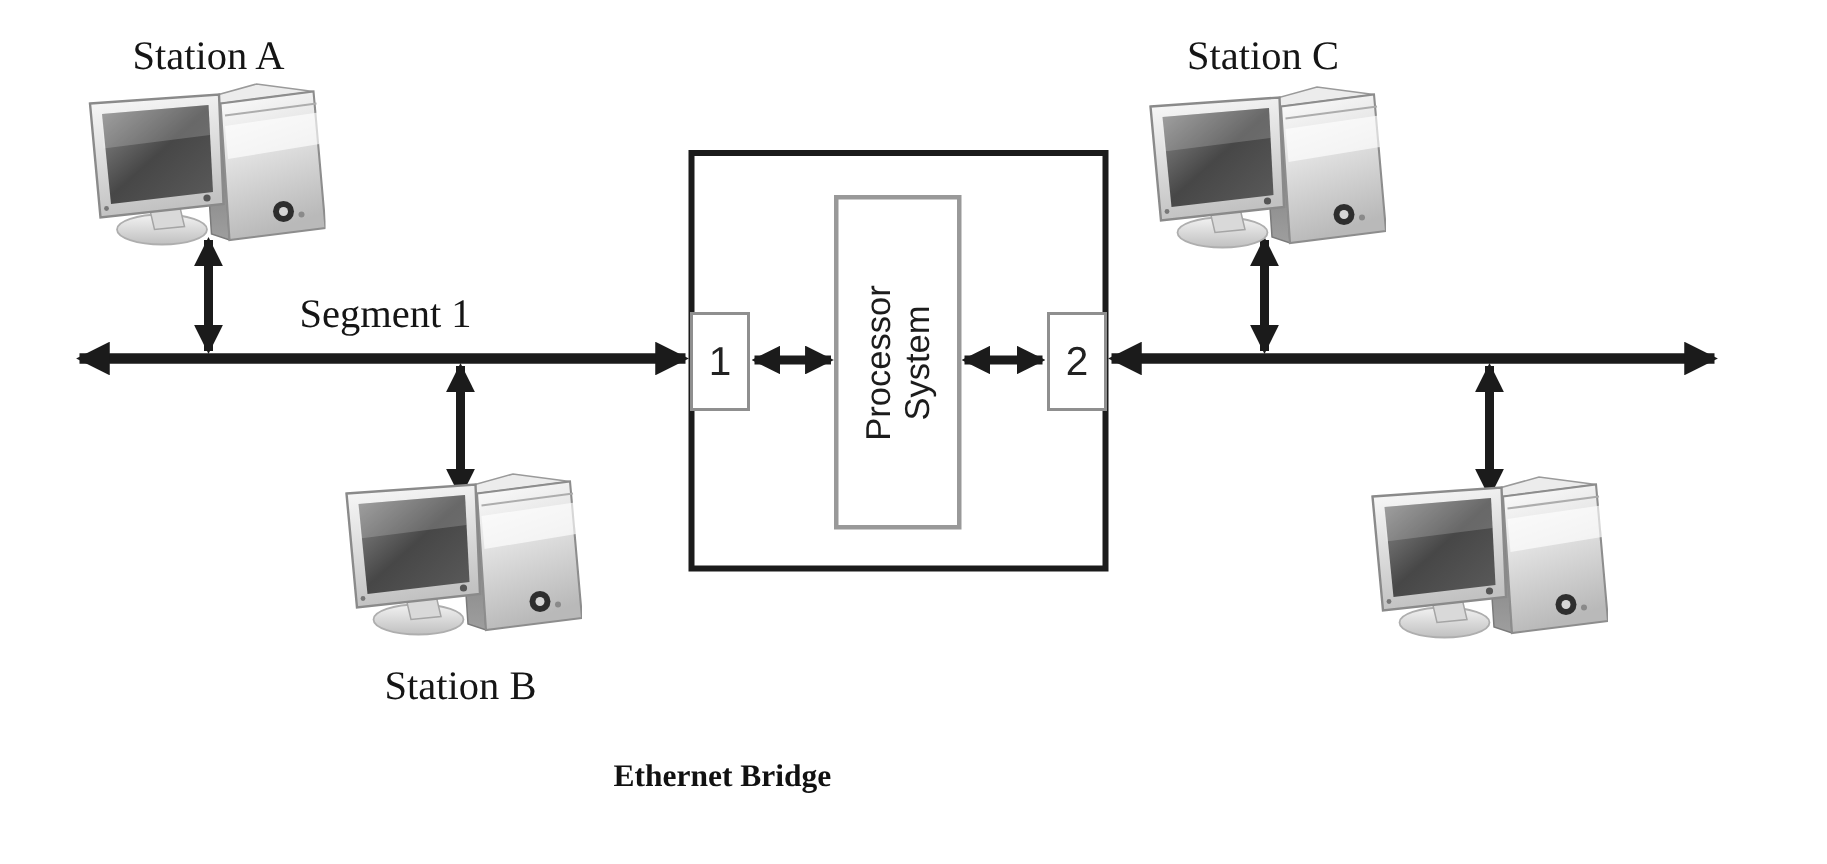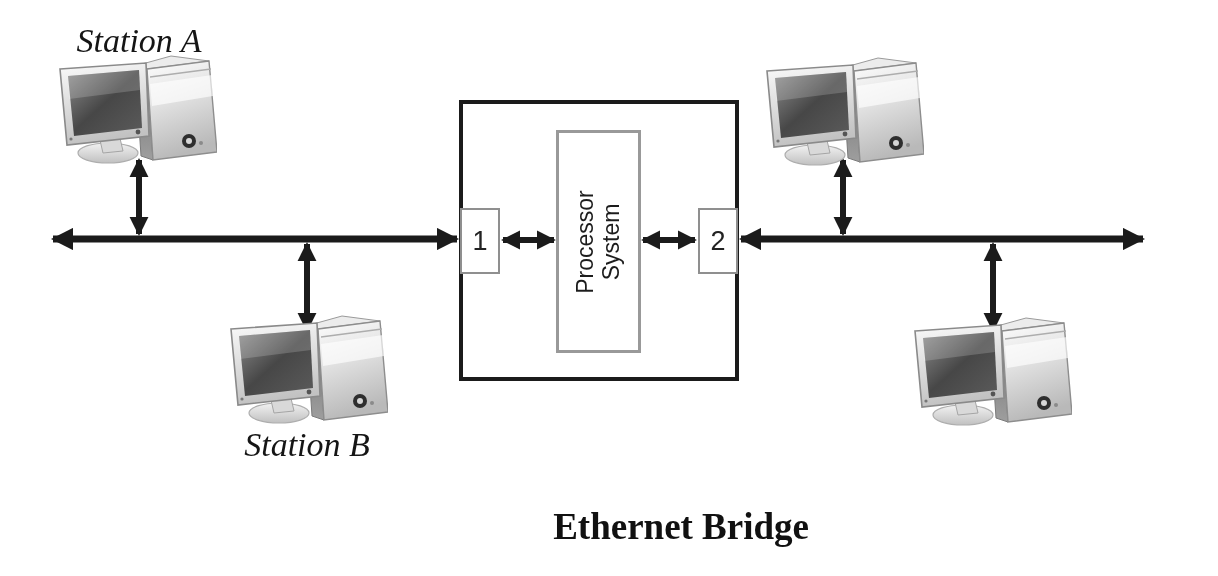--- a/index.html
+++ b/index.html
@@ -28,26 +28,26 @@
   }
   .processor-text{
     position:absolute;left:50%;top:50%;
     transform:translate(-50%,-50%) rotate(-90deg);
     font-family:"Liberation Sans", sans-serif;font-size:23px;line-height:1.12;
     color:#1c1c1c;text-align:center;white-space:nowrap;
   }
   .processor-text span{display:block;}
   
   .label{
-    width:200px;text-align:center;font-size:34px;z-index:5;color:#151515;font-style:italic;
+    width:200px;text-align:center;font-size:27px;z-index:5;color:#151515;
   }
   .seg-label{width:240px;}
   .title{
-    left:409px;top:505px;width:400px;text-align:right;
-    font-size:37px;font-weight:bold;z-index:5;color:#111;
+    left:409px;top:505px;width:400px;text-align:left;
+    font-size:21px;font-weight:bold;z-index:5;color:#111;
   }
   .pc{position:absolute;width:160px;height:115px;z-index:4;}
   .hidden-defs{position:absolute;width:0;height:0;overflow:hidden;}
 </style>
 </head>
 <body>
 
 <div id="canvas">
 
   <svg class="hidden-defs" aria-hidden="true">
@@ -137,18 +137,20 @@
       <use href="#pc-icon"></use>
     </svg>
   <svg class="pc" style="left:764px;top:54px;">
       <use href="#pc-icon"></use>
     </svg>
   <svg class="pc" style="left:912px;top:314px;">
       <use href="#pc-icon"></use>
     </svg>
 
   <div class="abs label" style="left:39px;top:22px;">Station A</div>
-  <div class="abs label" style="left:207px;top:426px;">Station B</div>
+  <div class="abs label" style="left:207px;top:442px;">Station B</div>
+  <div class="abs label" style="left:742px;top:22px;">Station C</div>
 
+  <div class="abs label seg-label" style="left:137px;top:194px;">Segment 1</div>
 
   <div class="abs title">Ethernet Bridge</div>
 
 </div>
 
 </body></html>

